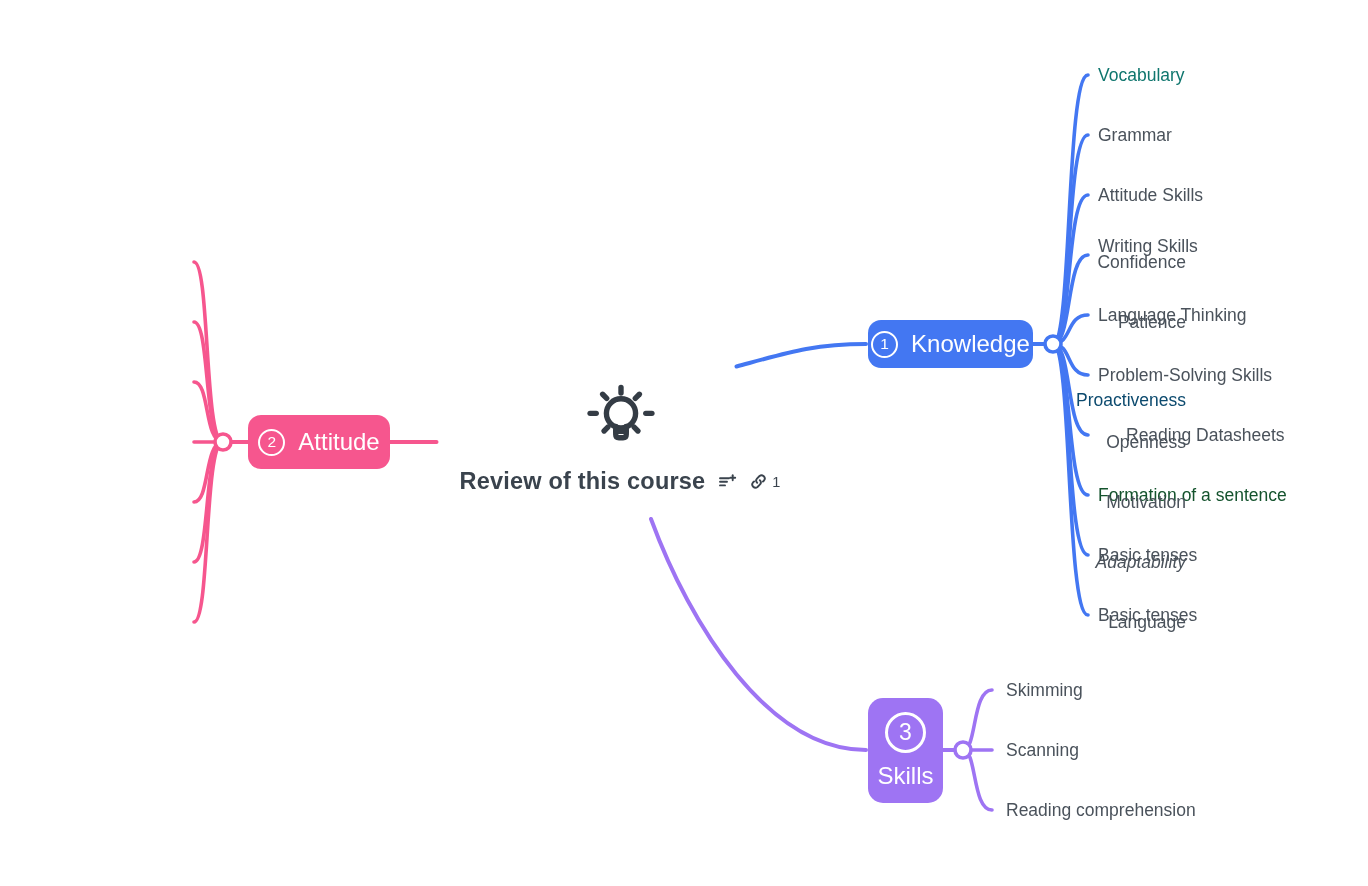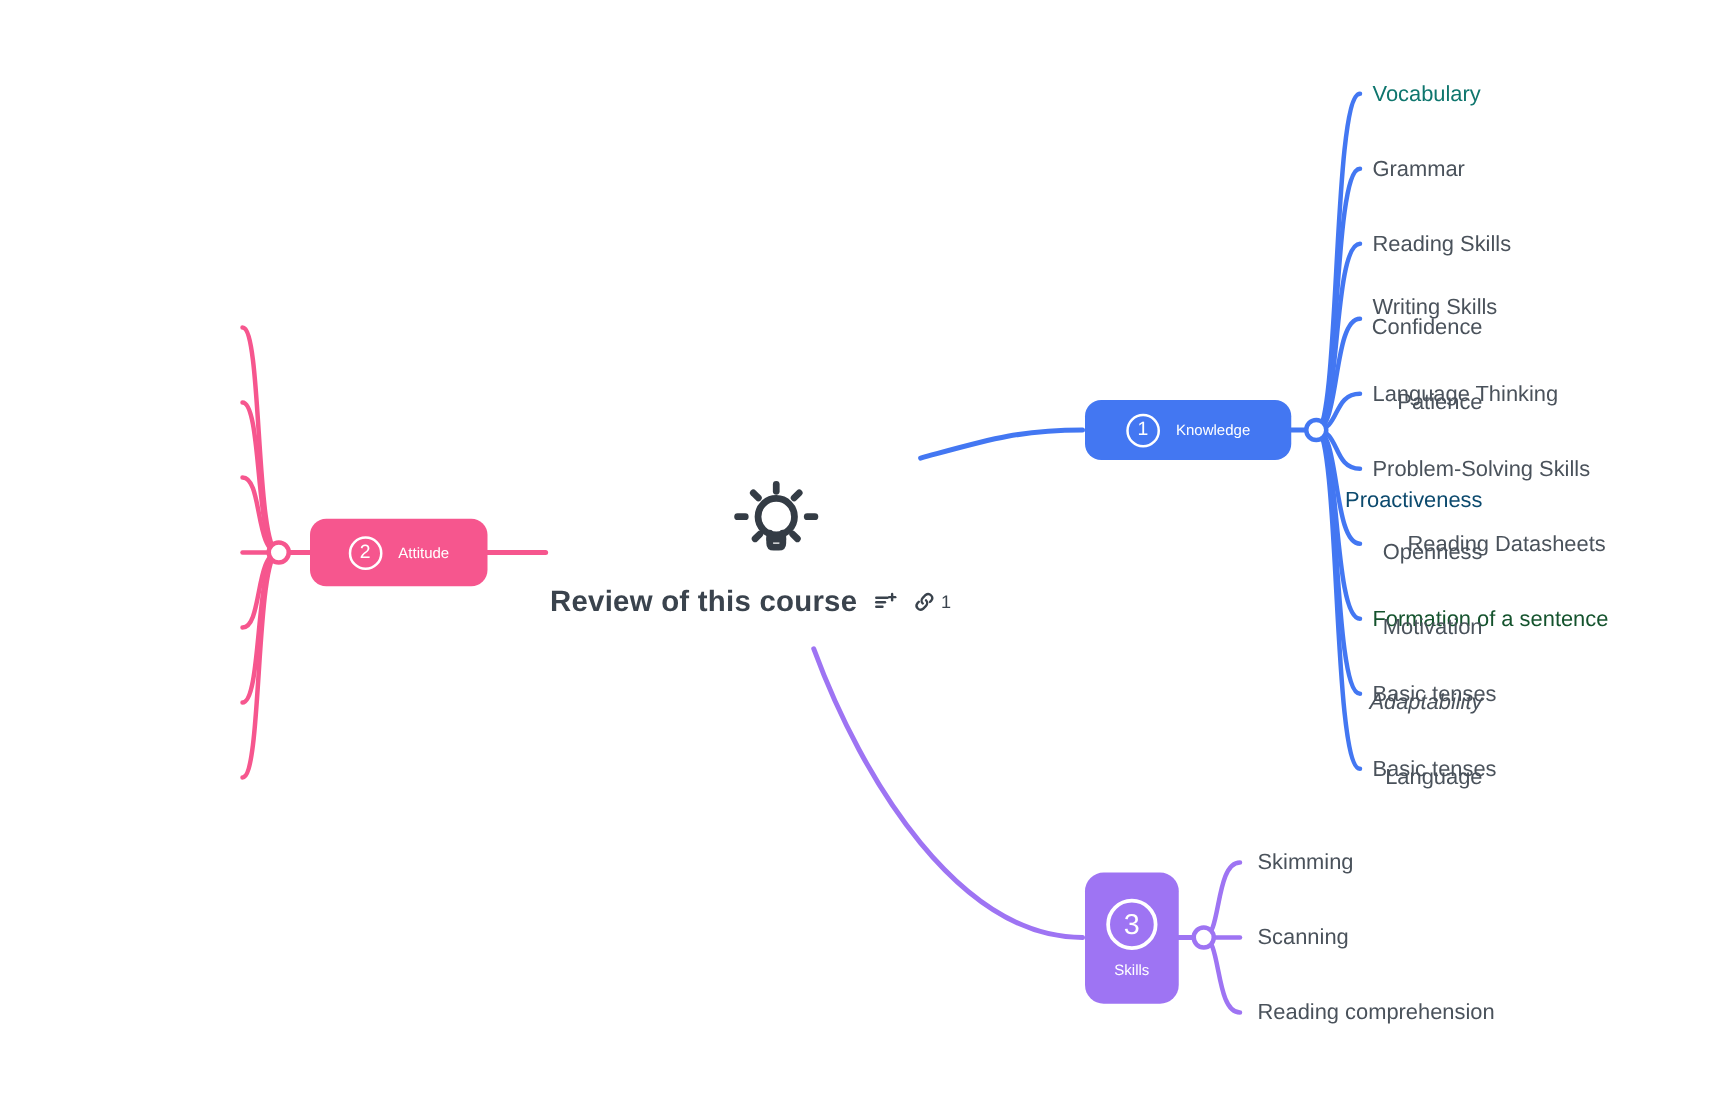--- a/index.html
+++ b/index.html
@@ -45,21 +45,21 @@
     display: inline-flex;
     align-items: center;
     justify-content: center;
     width: 27px; height: 27px;
     border: 2.2px solid #ffffff;
     border-radius: 50%;
     font-size: 15.5px;
     flex: 0 0 auto;
   }
   .branch-node .node-label {
-    font-size: 12px;
+    font-size: 24px;
     white-space: nowrap;
   }
 
   #knowledge-node { left: 868px; top: 320px; width: 165px; height: 48px; gap: 13px; }
   #attitude-node  { left: 248px; top: 415px; width: 142px; height: 54px; gap: 13px; }
 
   #skills-node {
     left: 868px; top: 698px; width: 75px; height: 105px;
     flex-direction: column;
     gap: 9px;
@@ -80,21 +80,21 @@
     z-index: 2;
     left: 440px; top: 378px;
     width: 360px; height: 130px;
   }
   #root-bulb { position: absolute; left: 146px; top: 4px; }
   #root-title-row {
     position: absolute;
     left: 0; top: 90px; width: 360px;
     display: flex;
     align-items: center;
-    justify-content: flex-start;
+    justify-content: center;
     gap: 13px;
   }
   #root-title {
     font-size: 23.5px;
     font-weight: bold;
     color: #3a434d;
     white-space: nowrap;
     letter-spacing: 0.2px;
   }
   .meta-icon { display: inline-flex; align-items: center; }
@@ -192,21 +192,21 @@
   </div>
 
   <div id="skills-node" class="branch-node" style="background: rgb(158, 116, 243);">
     <span class="badge-big">3</span>
     <span class="node-label">Skills</span>
   </div>
 
   <div id="children-layer">
       <div class="child-label" style="top: 75px; left: 1098px; color: #0f766e;">Vocabulary</div>
       <div class="child-label" style="top: 135px; left: 1098px; color: rgb(74, 82, 91);">Grammar</div>
-      <div class="child-label" style="top: 195px; left: 1098px; color: rgb(74, 82, 91);">Reading Skills</div>
+      <div class="child-label" style="top: 195px; left: 1098px; color: rgb(74, 82, 91);">Attitude Skills</div>
       <div class="child-label" style="top: 246px; left: 1098px; color: rgb(74, 82, 91);">Writing Skills</div>
       <div class="child-label" style="top: 315px; left: 1098px; color: rgb(74, 82, 91);">Language Thinking</div>
       <div class="child-label" style="top: 375px; left: 1098px; color: rgb(74, 82, 91);">Problem-Solving Skills</div>
       <div class="child-label" style="top: 435px; left: 1098px; color: rgb(74, 82, 91); margin-left: 28px;">Reading Datasheets</div>
       <div class="child-label" style="top: 495px; left: 1098px; color: #14532d;">Formation of a sentence</div>
       <div class="child-label" style="top: 555px; left: 1098px; color: rgb(74, 82, 91);">Basic tenses</div>
       <div class="child-label" style="top: 615px; left: 1098px; color: rgb(74, 82, 91);">Basic tenses</div>
       <div class="child-label right-align" style="top: 262px; right: 182px; color: rgb(74, 82, 91);">Confidence</div>
       <div class="child-label right-align" style="top: 322px; right: 182px; color: rgb(74, 82, 91); margin-left: 28px;">Patience</div>
       <div class="child-label right-align" style="top: 400px; right: 182px; color: #0c4a6e; margin-left: 44px;">Proactiveness</div>

